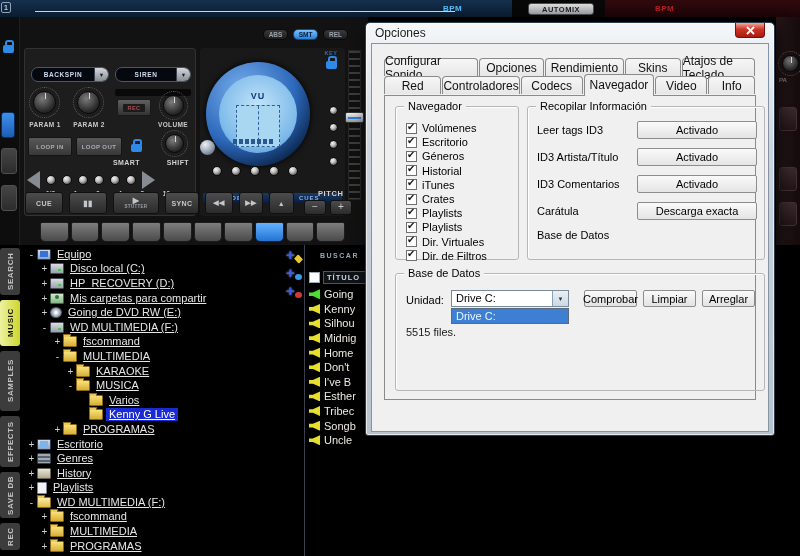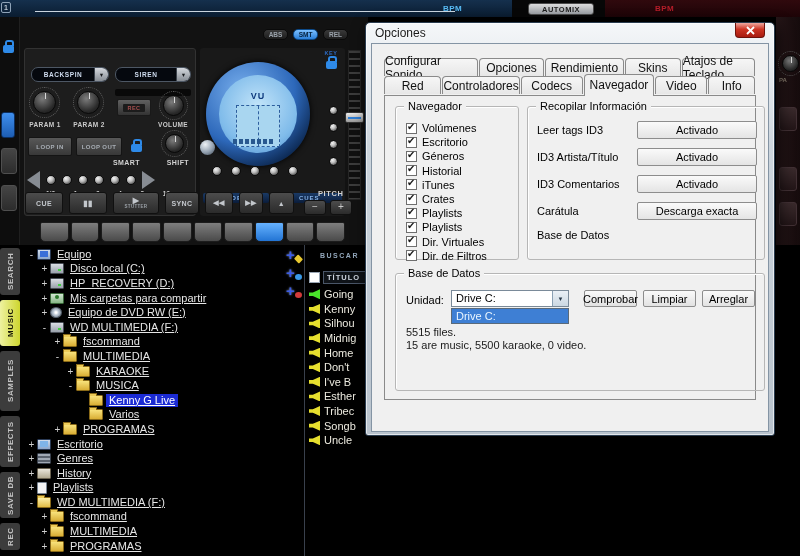--- a/index.html
+++ b/index.html
@@ -433,21 +433,21 @@
 
         <div class="trow" style="padding-left: 15px;">
           <span class="exp">+</span>
           <span class="ticon share"></span>
           <span class="tlabel">Mis carpetas para compartir</span>
         </div>
 
         <div class="trow" style="padding-left: 15px;">
           <span class="exp">+</span>
           <span class="ticon dvd"></span>
-          <span class="tlabel">Equipo de DVD RW (E:)</span>
+          <span class="tlabel">Going de DVD RW (E:)</span>
         </div>
 
         <div class="trow" style="padding-left: 15px;">
           <span class="exp">-</span>
           <span class="ticon drive"></span>
           <span class="tlabel">WD MULTIMEDIA (F:)</span>
         </div>
 
         <div class="trow" style="padding-left: 28px;">
           <span class="exp">+</span>
@@ -466,30 +466,30 @@
           <span class="ticon folder"></span>
           <span class="tlabel">KARAOKE</span>
         </div>
 
         <div class="trow" style="padding-left: 41px;">
           <span class="exp">-</span>
           <span class="ticon folder"></span>
           <span class="tlabel">MUSICA</span>
         </div>
 
+        <div class="trow" style="padding-left: 54px;">
+          <span class="exp"></span>
+          <span class="ticon folder"></span>
+          <span class="tlabel">Varios</span>
+        </div>
+
         <div class="trow selected" style="padding-left: 54px;">
           <span class="exp"></span>
           <span class="ticon folder"></span>
           <span class="tlabel">Kenny G Live</span>
-        </div>
-
-        <div class="trow" style="padding-left: 54px;">
-          <span class="exp"></span>
-          <span class="ticon folder"></span>
-          <span class="tlabel">Varios</span>
         </div>
 
         <div class="trow" style="padding-left: 28px;">
           <span class="exp">+</span>
           <span class="ticon folder"></span>
           <span class="tlabel">PROGRAMAS</span>
         </div>
 
         <div class="trow" style="padding-left: 2px;">
           <span class="exp">+</span>
@@ -748,20 +748,19 @@
           <div class="dditem highlighted">Drive C:</div>
             </div>
           <div class="dbbtns">
 
           <div class="dbbtn">Comprobar</div>
               <div class="dbbtn">Limpiar</div>
               <div class="dbbtn">Arreglar</div>
             </div>
           <div class="stats">
             <div>5515 files.</div>
-            <div>15 are music, 5500 karaoke, 0 video.</div>
           </div>
         </div>
       </div>
 
     </div>
   </div>
 </div>
 
 </body></html>

